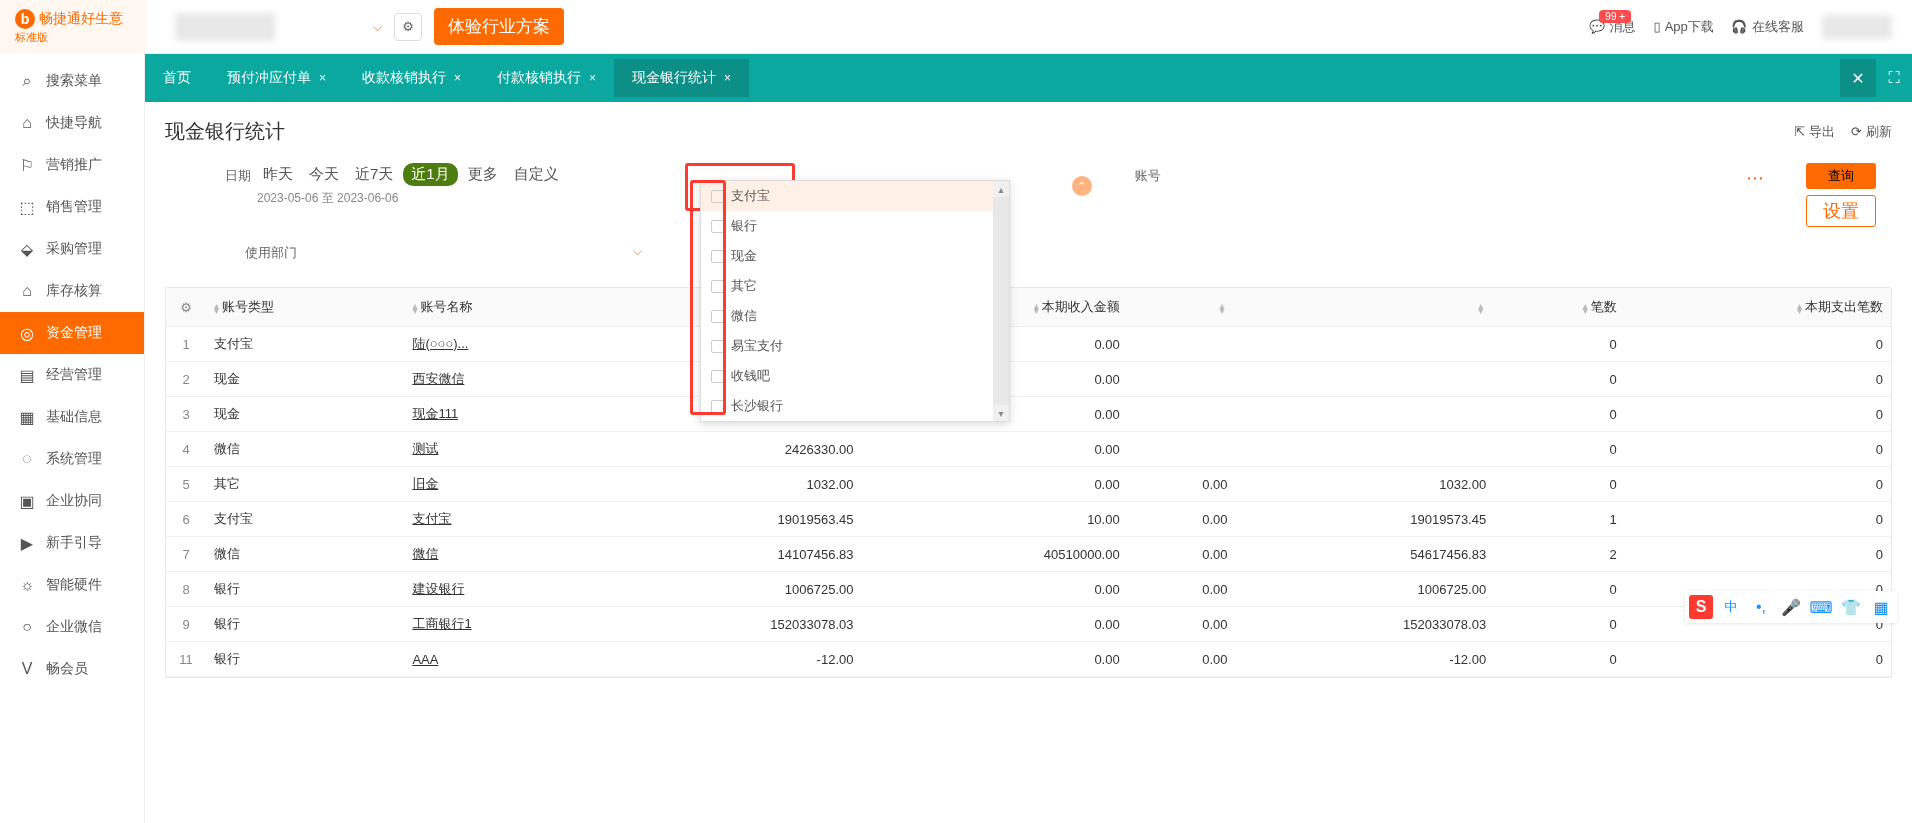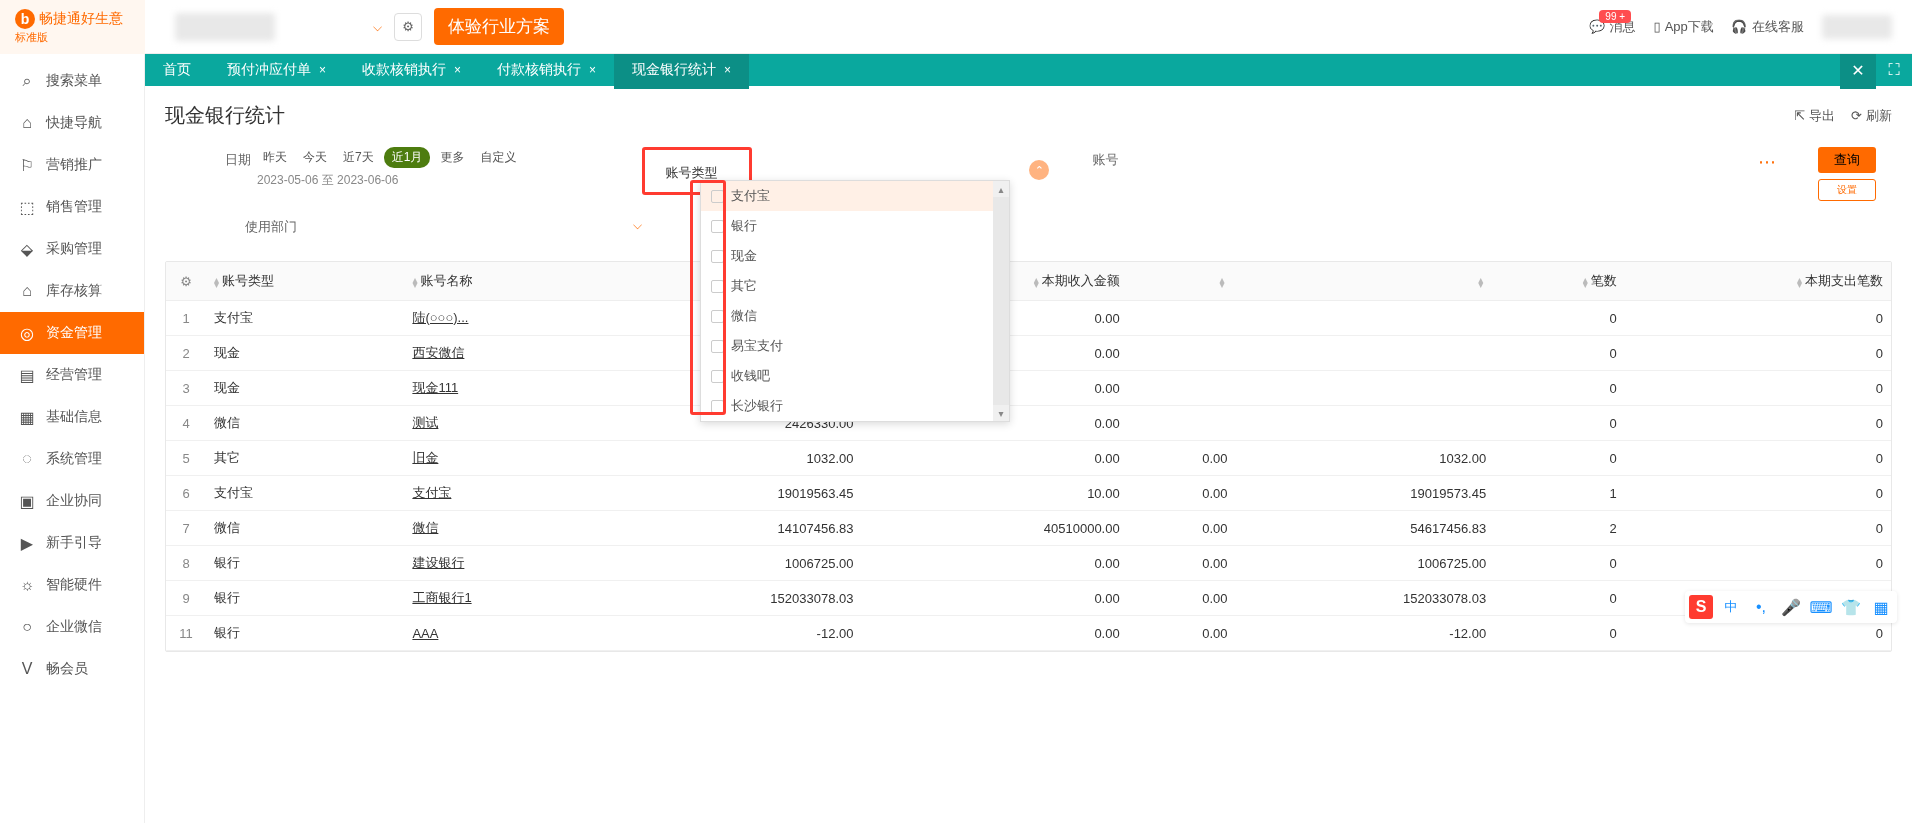--- a/index.html
+++ b/index.html
@@ -26,51 +26,51 @@
 
 .sidebar { width: 145px; background: #fff; border-right: 1px solid #eee; padding-top: 60px; flex-shrink: 0; }
 .sidebar-item { display: flex; align-items: center; gap: 10px; padding: 12px 18px; color: #555; font-size: 14px; cursor: pointer; }
 .sidebar-item.active { background: #ff6a00; color: #fff; }
 .sidebar-icon { width: 18px; height: 18px; display: inline-flex; align-items: center; justify-content: center; font-size: 16px; }
 
 
 .main { flex: 1; padding-top: 54px; display: flex; flex-direction: column; }
 
 
-.tabs { background: #0aa89e; height: 32px; display: flex; align-items: center; position: relative; }
+.tabs { background: #0aa89e; height: 48px; display: flex; align-items: center; position: relative; }
 .tab { padding: 0 18px; height: 38px; display: flex; align-items: center; color: #fff; font-size: 14px; cursor: pointer; gap: 6px; }
 .tab.active { background: #0c8f86; }
 .tab-close { font-size: 12px; margin-left: 2px; }
 .tabs-right { margin-left: auto; display: flex; }
 .tabs-right .tab-action { width: 36px; height: 38px; display: flex; align-items: center; justify-content: center; color: #fff; font-size: 16px; cursor: pointer; }
 .tabs-right .tab-action:first-child { background: #0c8f86; }
 
 
 .page { padding: 16px 20px; flex: 1; }
 .page-head { display: flex; align-items: center; }
 .page-title { font-size: 20px; font-weight: 500; color: #333; }
 .page-actions { margin-left: auto; display: flex; gap: 16px; }
 .page-action { display: flex; align-items: center; gap: 4px; color: #555; font-size: 13px; cursor: pointer; }
 
 
 .filters { margin-top: 14px; display: flex; align-items: flex-start; padding: 4px 16px 4px 60px; position: relative; gap: 40px; }
 .filter-grp { display: flex; align-items: flex-start; gap: 6px; }
 .filter-label { color: #666; font-size: 13px; padding-top: 4px; }
 .date-opts { display: flex; flex-direction: column; gap: 2px; }
 .date-row { display: flex; gap: 4px; align-items: center; }
-.date-opt { color: #555; font-size: 12px; padding: 2px 6px; cursor: pointer; }
+.date-opt { color: #555; font-size: 15px; padding: 2px 6px; cursor: pointer; }
 .date-opt.active { background: #4d7c0f; color: #fff; border-radius: 10px; padding: 2px 8px; }
 .date-range { color: #888; font-size: 12px; margin-top: 2px; }
 .type-filter { position: relative; border: 3px solid #ff3b30; width: 110px; padding: 14px 6px 10px 20px; border-radius: 3px; margin-left: 80px; cursor: pointer; }
 .type-filter-chevron { position: absolute; right: -300px; top: 10px; width: 20px; height: 20px; background: #ffb380; border-radius: 50%; display: flex; align-items: center; justify-content: center; color: #fff; font-size: 11px; cursor: pointer; }
 .acct-filter { margin-left: 300px; }
 .more-dots { color: #ff6a00; font-size: 18px; letter-spacing: 2px; cursor: pointer; margin-left: auto; padding-top: 4px; }
 .filter-actions { display: flex; flex-direction: column; gap: 6px; }
 .query-btn { background: #ff6a00; color: #000000; border: none; padding: 4px 16px; border-radius: 3px; font-size: 13px; cursor: pointer; }
-.set-btn { background: #fff; color: #ff6a00; border: 1px solid #ff6a00; padding: 3px 16px; border-radius: 3px; font-size: 10px; cursor: pointer; }
+.set-btn { background: #fff; color: #ff6a00; border: 1px solid #ff6a00; padding: 3px 16px; border-radius: 3px; font-size: 18px; cursor: pointer; }
 
 .filters-row2 { display: flex; padding: 8px 16px 4px 60px; gap: 10px; }
 .dept-filter { display: flex; align-items: center; gap: 8px; margin-left: 20px; }
 .dept-input { width: 320px; border: none; border-bottom: 1px solid transparent; padding: 4px; font-size: 13px; }
 .dept-chevron { color: #ff6a00; font-size: 12px; }
 
 
 .dropdown { position: absolute; top: 180px; left: 700px; width: 310px; background: #fff; border: 1px solid #ddd; box-shadow: 0 2px 8px rgba(0,0,0,.15); z-index: 100; }
 .dropdown-redbox { position: absolute; top: 180px; left: 690px; width: 36px; height: 235px; border: 3px solid #ff3b30; border-radius: 3px; z-index: 101; pointer-events: none; }
 .dd-item { padding: 6px 10px 6px 30px; font-size: 13px; color: #555; cursor: pointer; display: flex; align-items: center; position: relative; }

